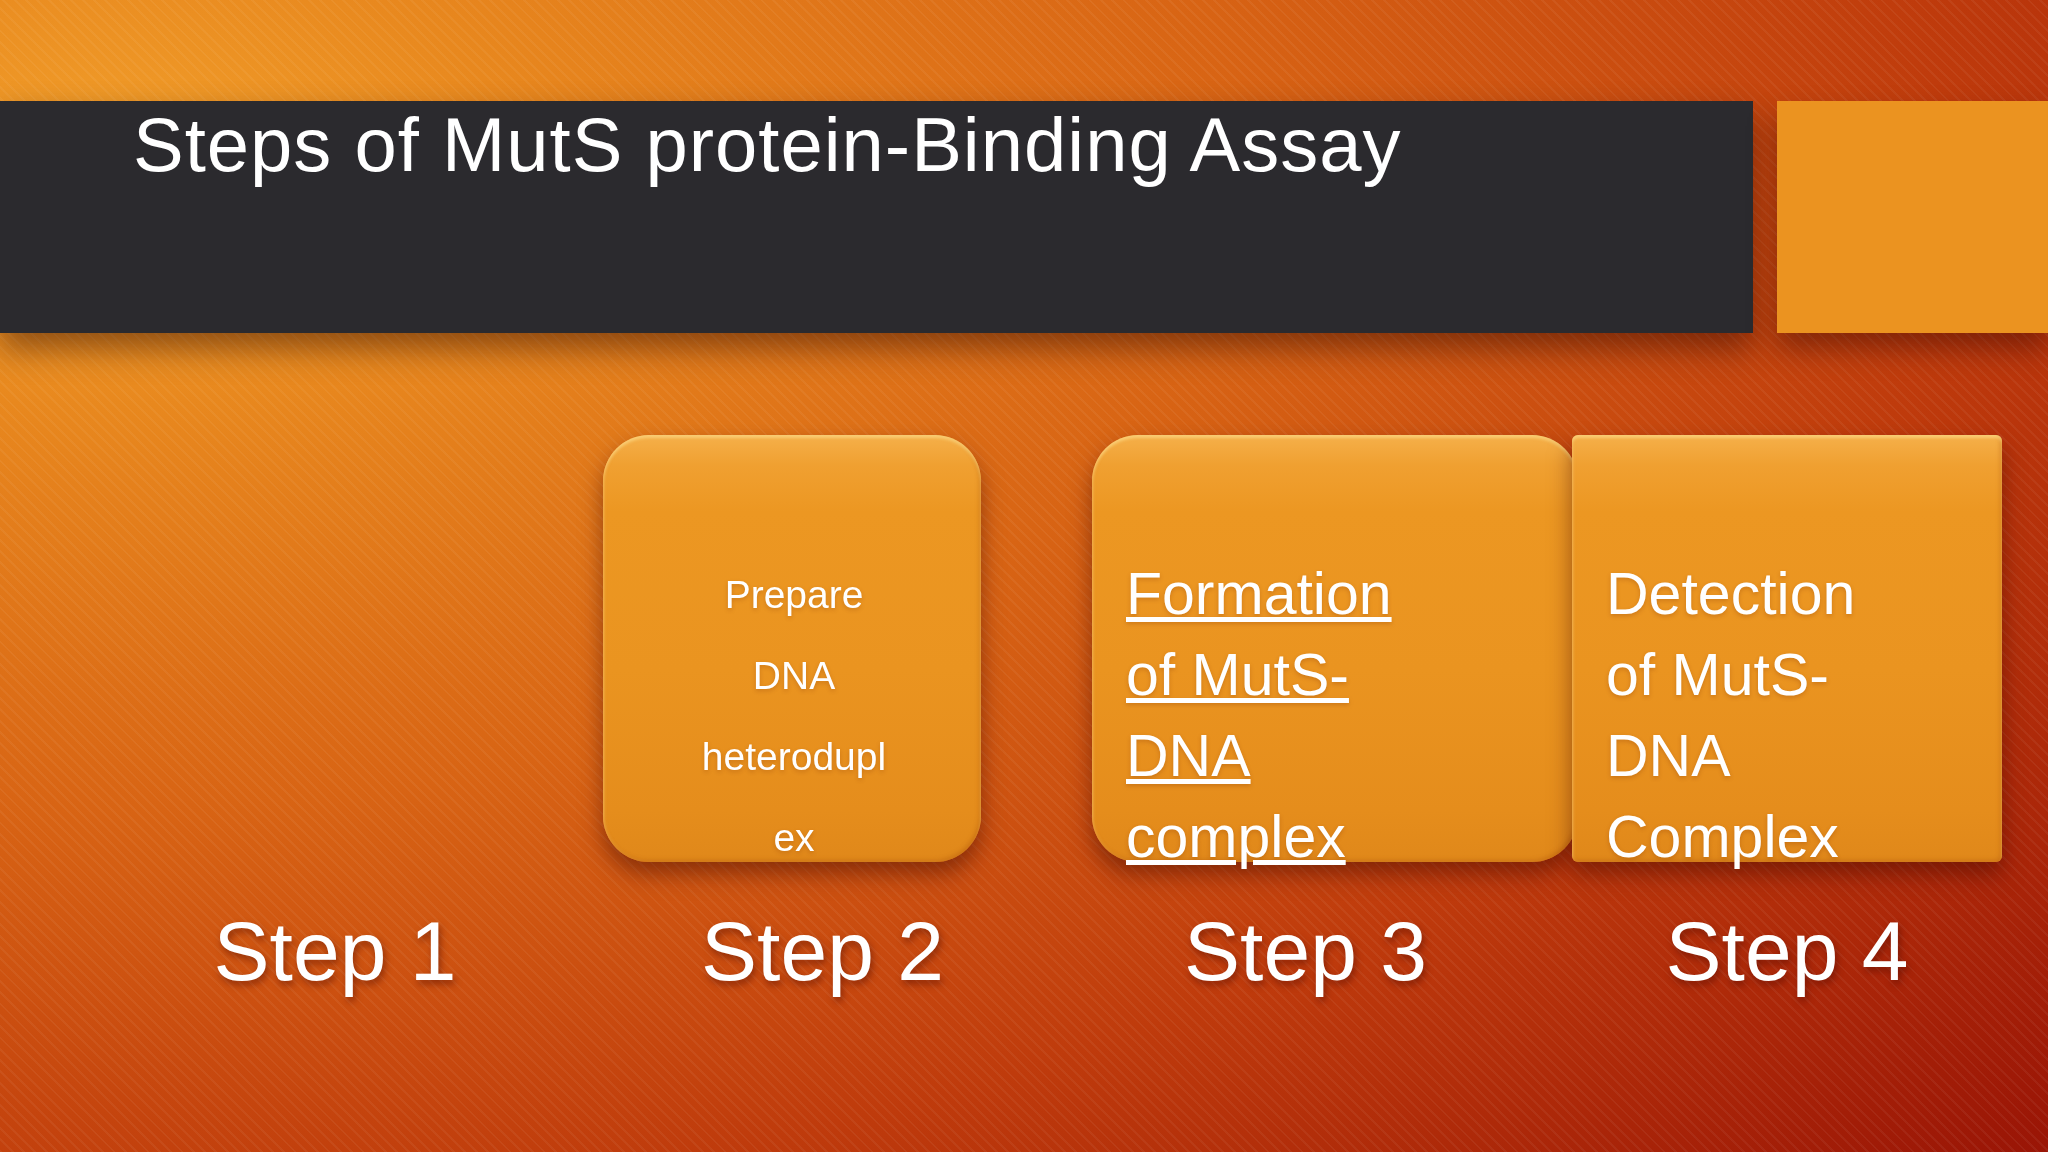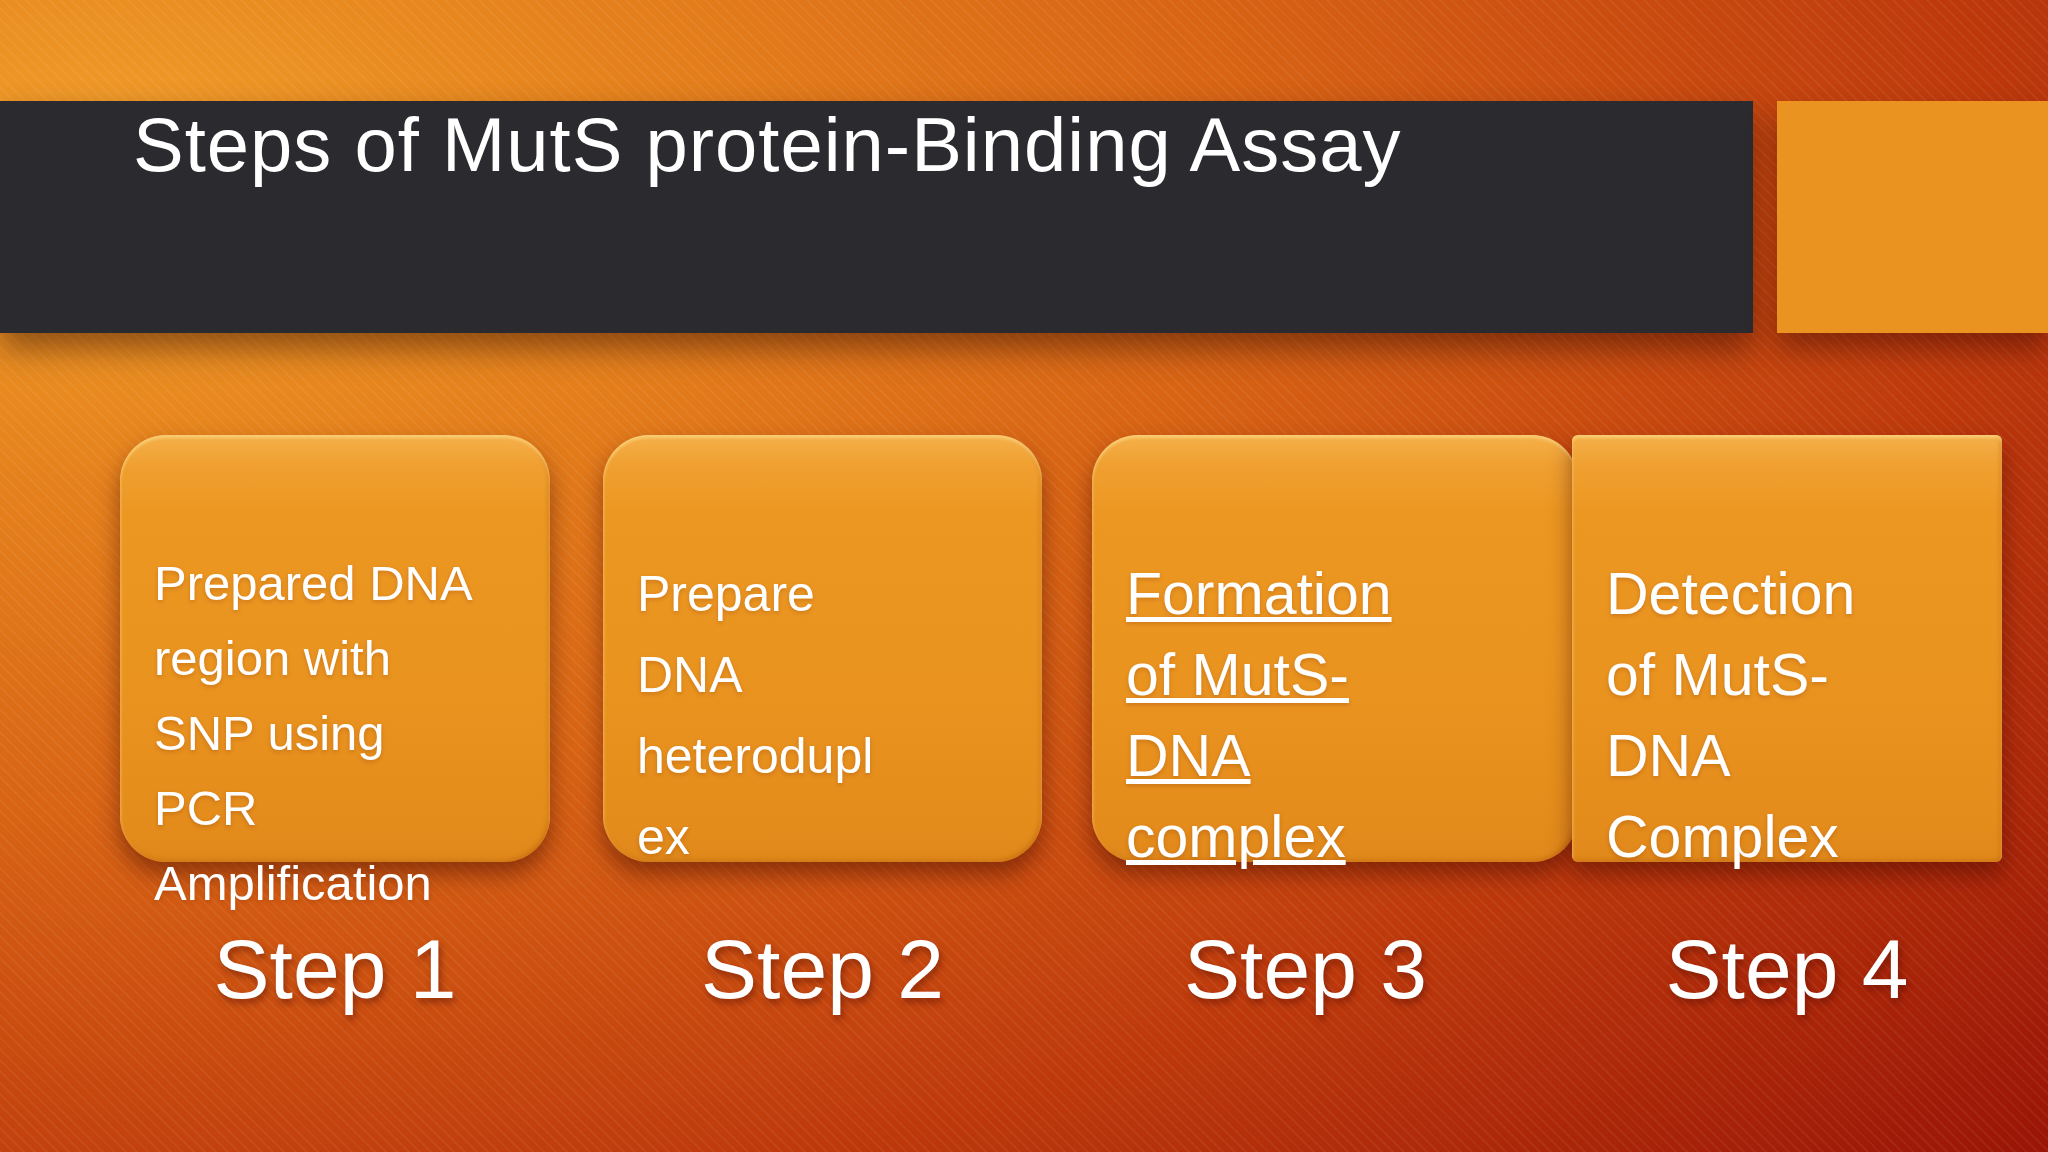--- a/index.html
+++ b/index.html
@@ -49,54 +49,47 @@
       #f5b04a 0%, #f0a031 7%, #ec9722 18%,
       #ea9420 55%, #e58d1c 88%, #e0881a 100%);
     box-shadow:
       0 12px 22px rgba(70,10,0,0.50),
       inset 0 3px 3px rgba(255,230,150,0.55),
       inset -2px -2px 4px rgba(170,80,10,0.35),
       inset 2px 0 3px rgba(255,200,110,0.25);
     text-shadow:0 2px 4px rgba(120,40,0,0.25);
   }
   .c1{left:120px;width:430px;font-size:49px;line-height:75px;padding-top:36px;}
-  .c2{left:603px;width:439px;font-size:50px;line-height:81px;}
+  .c2{left:603px;width:378px;font-size:39px;line-height:81px;text-align:center;}
   .c3{left:1092px;width:486px;font-size:59px;line-height:81px;text-decoration:underline;}
   .c4{left:1572px;width:430px;font-size:59px;line-height:81px;border-radius:6px;}
 
   
   .step-label{
     position:absolute;top:903px;height:115px;
-    display:flex;align-items:flex-end;justify-content:center;
+    display:flex;align-items:flex-start;justify-content:center;
     color:#ffffff;font-size:84px;font-weight:400;
     text-shadow:2px 4px 7px rgba(80,10,0,0.50);
   }
   .s1{left:120px;width:430px;}
   .s2{left:603px;width:439px;}
   .s3{left:1092px;width:427px;}
   .s4{left:1572px;width:430px;}
 </style>
 </head>
 <body>
 
 <div class="stage">
 
   <header class="title-bar">
     <h1>Steps of MutS protein-Binding Assay</h1>
   </header>
 
   <div class="accent-square"></div>
 
-  <div class="card c1">
-    <span>Prepared DNA
-region with
-SNP using
-PCR
-Amplification</span>
-  </div>
   <div class="card c2">
     <span>Prepare
 DNA
 heterodupl
 ex</span>
   </div>
   <div class="card c3">
     <span>Formation
 of MutS-
 DNA

